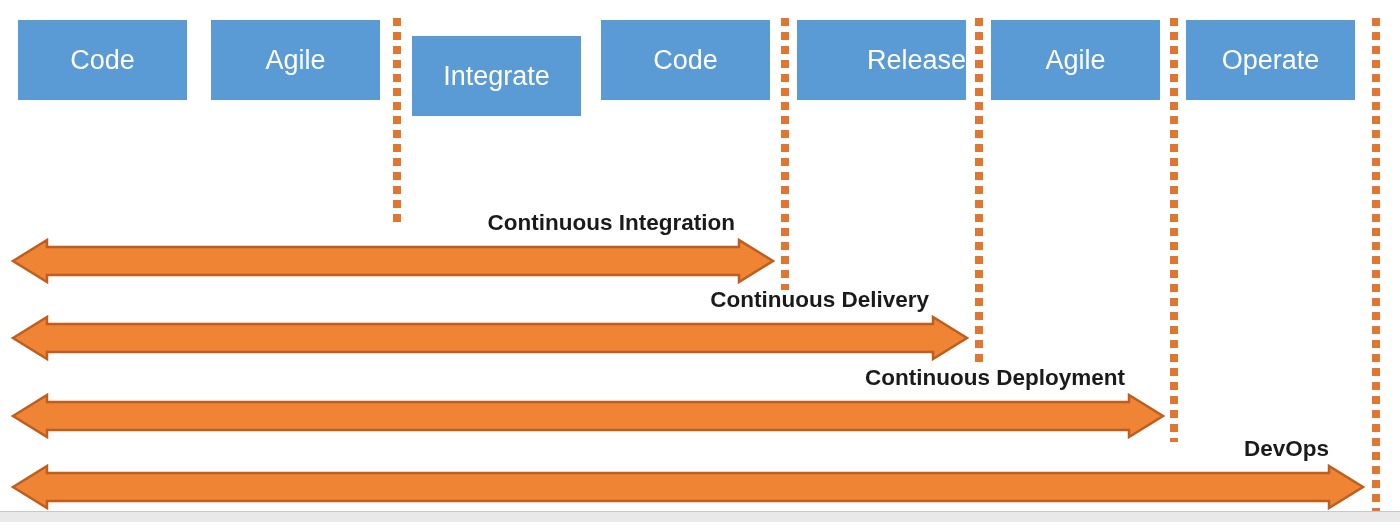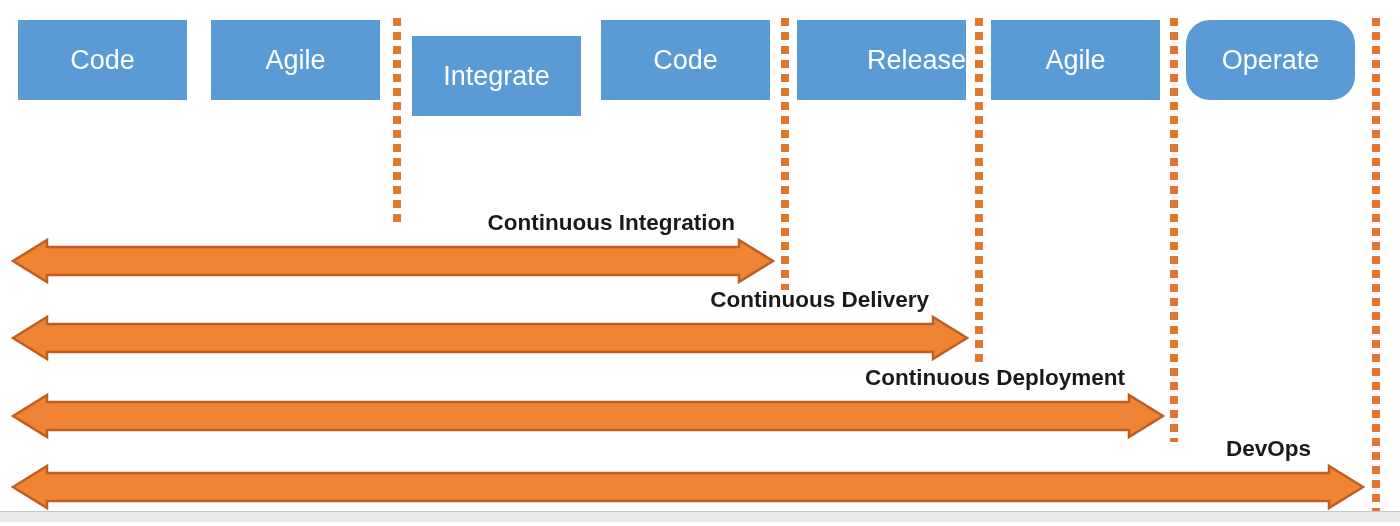--- a/index.html
+++ b/index.html
@@ -22,21 +22,21 @@
   }
   
   .stage{
     position:absolute;top:20px;height:80px;width:169px;
     background:var(--stage-fill);
     color:var(--stage-text);
     font-size:27px;line-height:80px;text-align:center;
     white-space:nowrap;
   }
   .s0{left:18px;}  .s1{left:211px;} .s2{left:412px;margin-top:16px;} .s3{left:601px;}
-  .s4{left:797px;text-align:right;} .s5{left:991px;} .s6{left:1186px;border-radius:24px;}
+  .s4{left:797px;text-align:right;} .s5{left:991px;} .s6{left:1186px;}
 
   
   .sep{
     position:absolute;top:18px;width:8px;
     background-image:repeating-linear-gradient(
       to bottom,
       var(--dotted-line) 0 8px,
       transparent 8px 14px);
   }
   .l0{left:393px;height:206px;}
@@ -62,21 +62,21 @@
   .row-label{
     position:absolute;top:-28px;
     font-size:22.5px;font-weight:bold;
     color:var(--label-text);
     white-space:nowrap;
   }
   .r0 .row-label{left:50%;transform:translateX(-50%);}
   .r1 .row-label{right:40px;}
   .r2 .row-label{right:40px;}
   .r3 .row-label{right:40px;}
-  .r4 .row-label{right:54px;margin-left:25px;}
+  .r4 .row-label{right:36px;margin-left:25px;}
 
   
   .footer-strip{
     position:absolute;left:0;bottom:0;width:100%;height:10px;
     background:var(--footer-strip);
     border-top:1px solid var(--footer-border);
   }
 </style>
 </head>
 <body>

